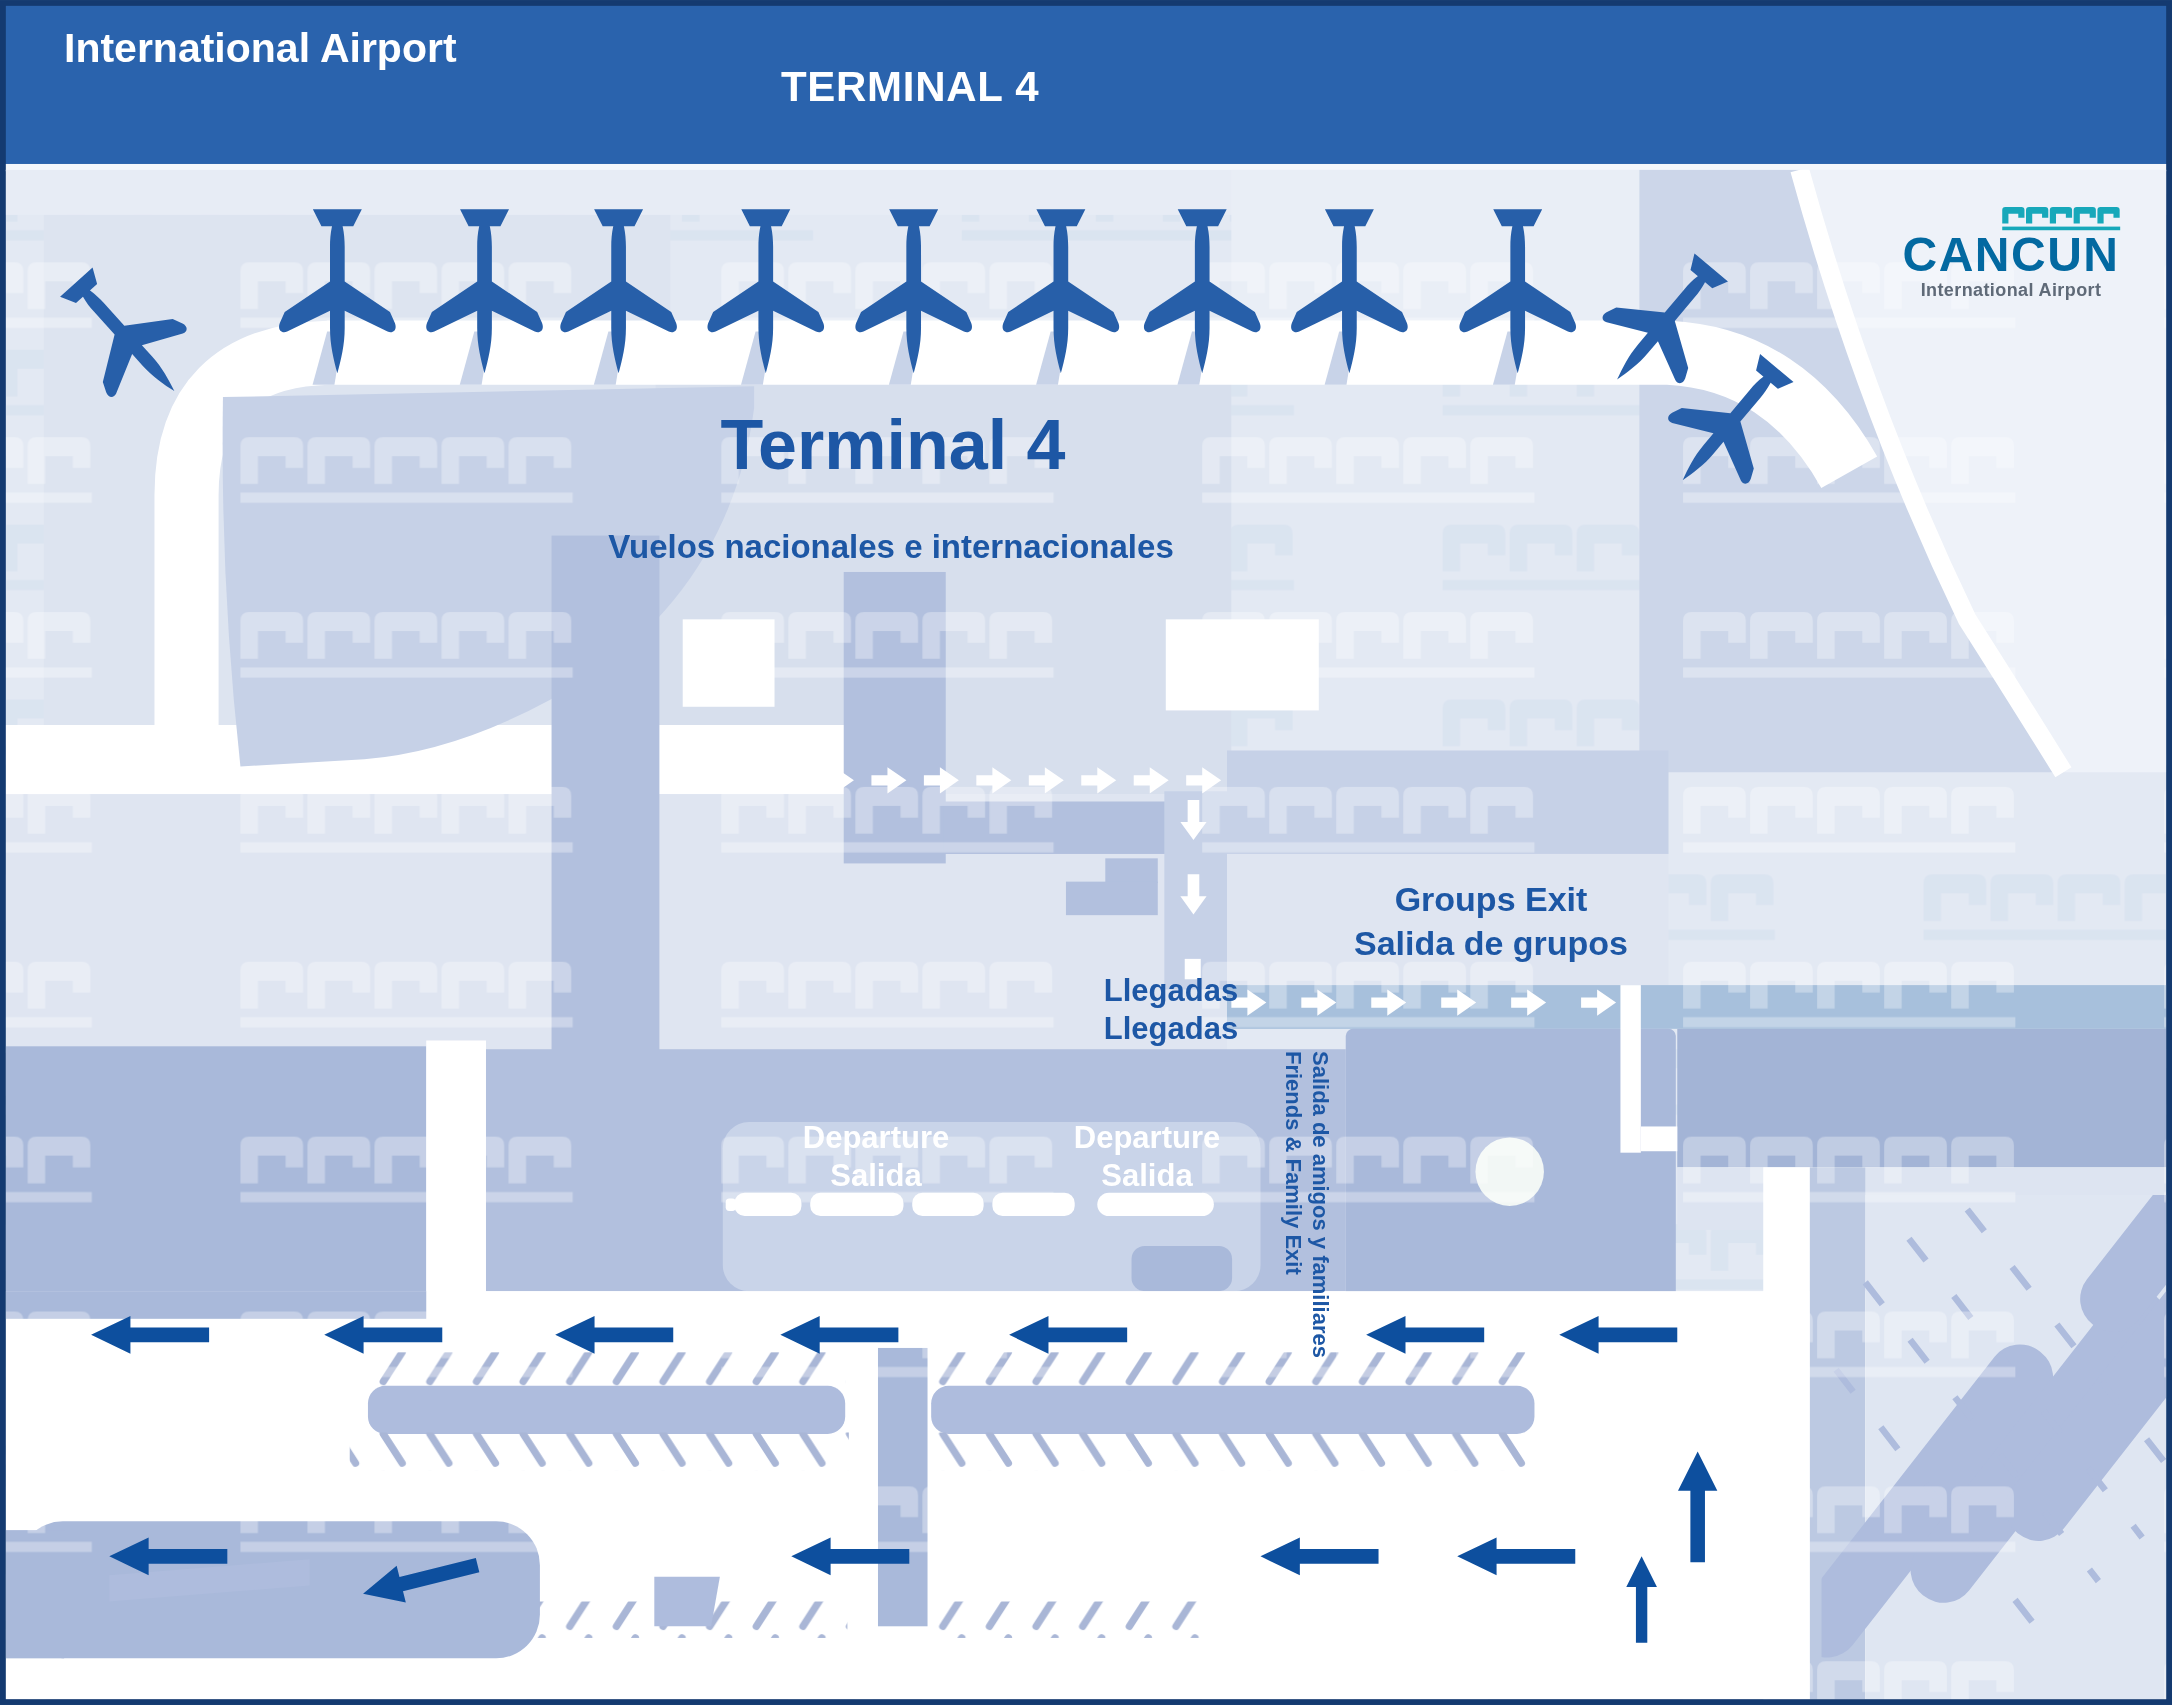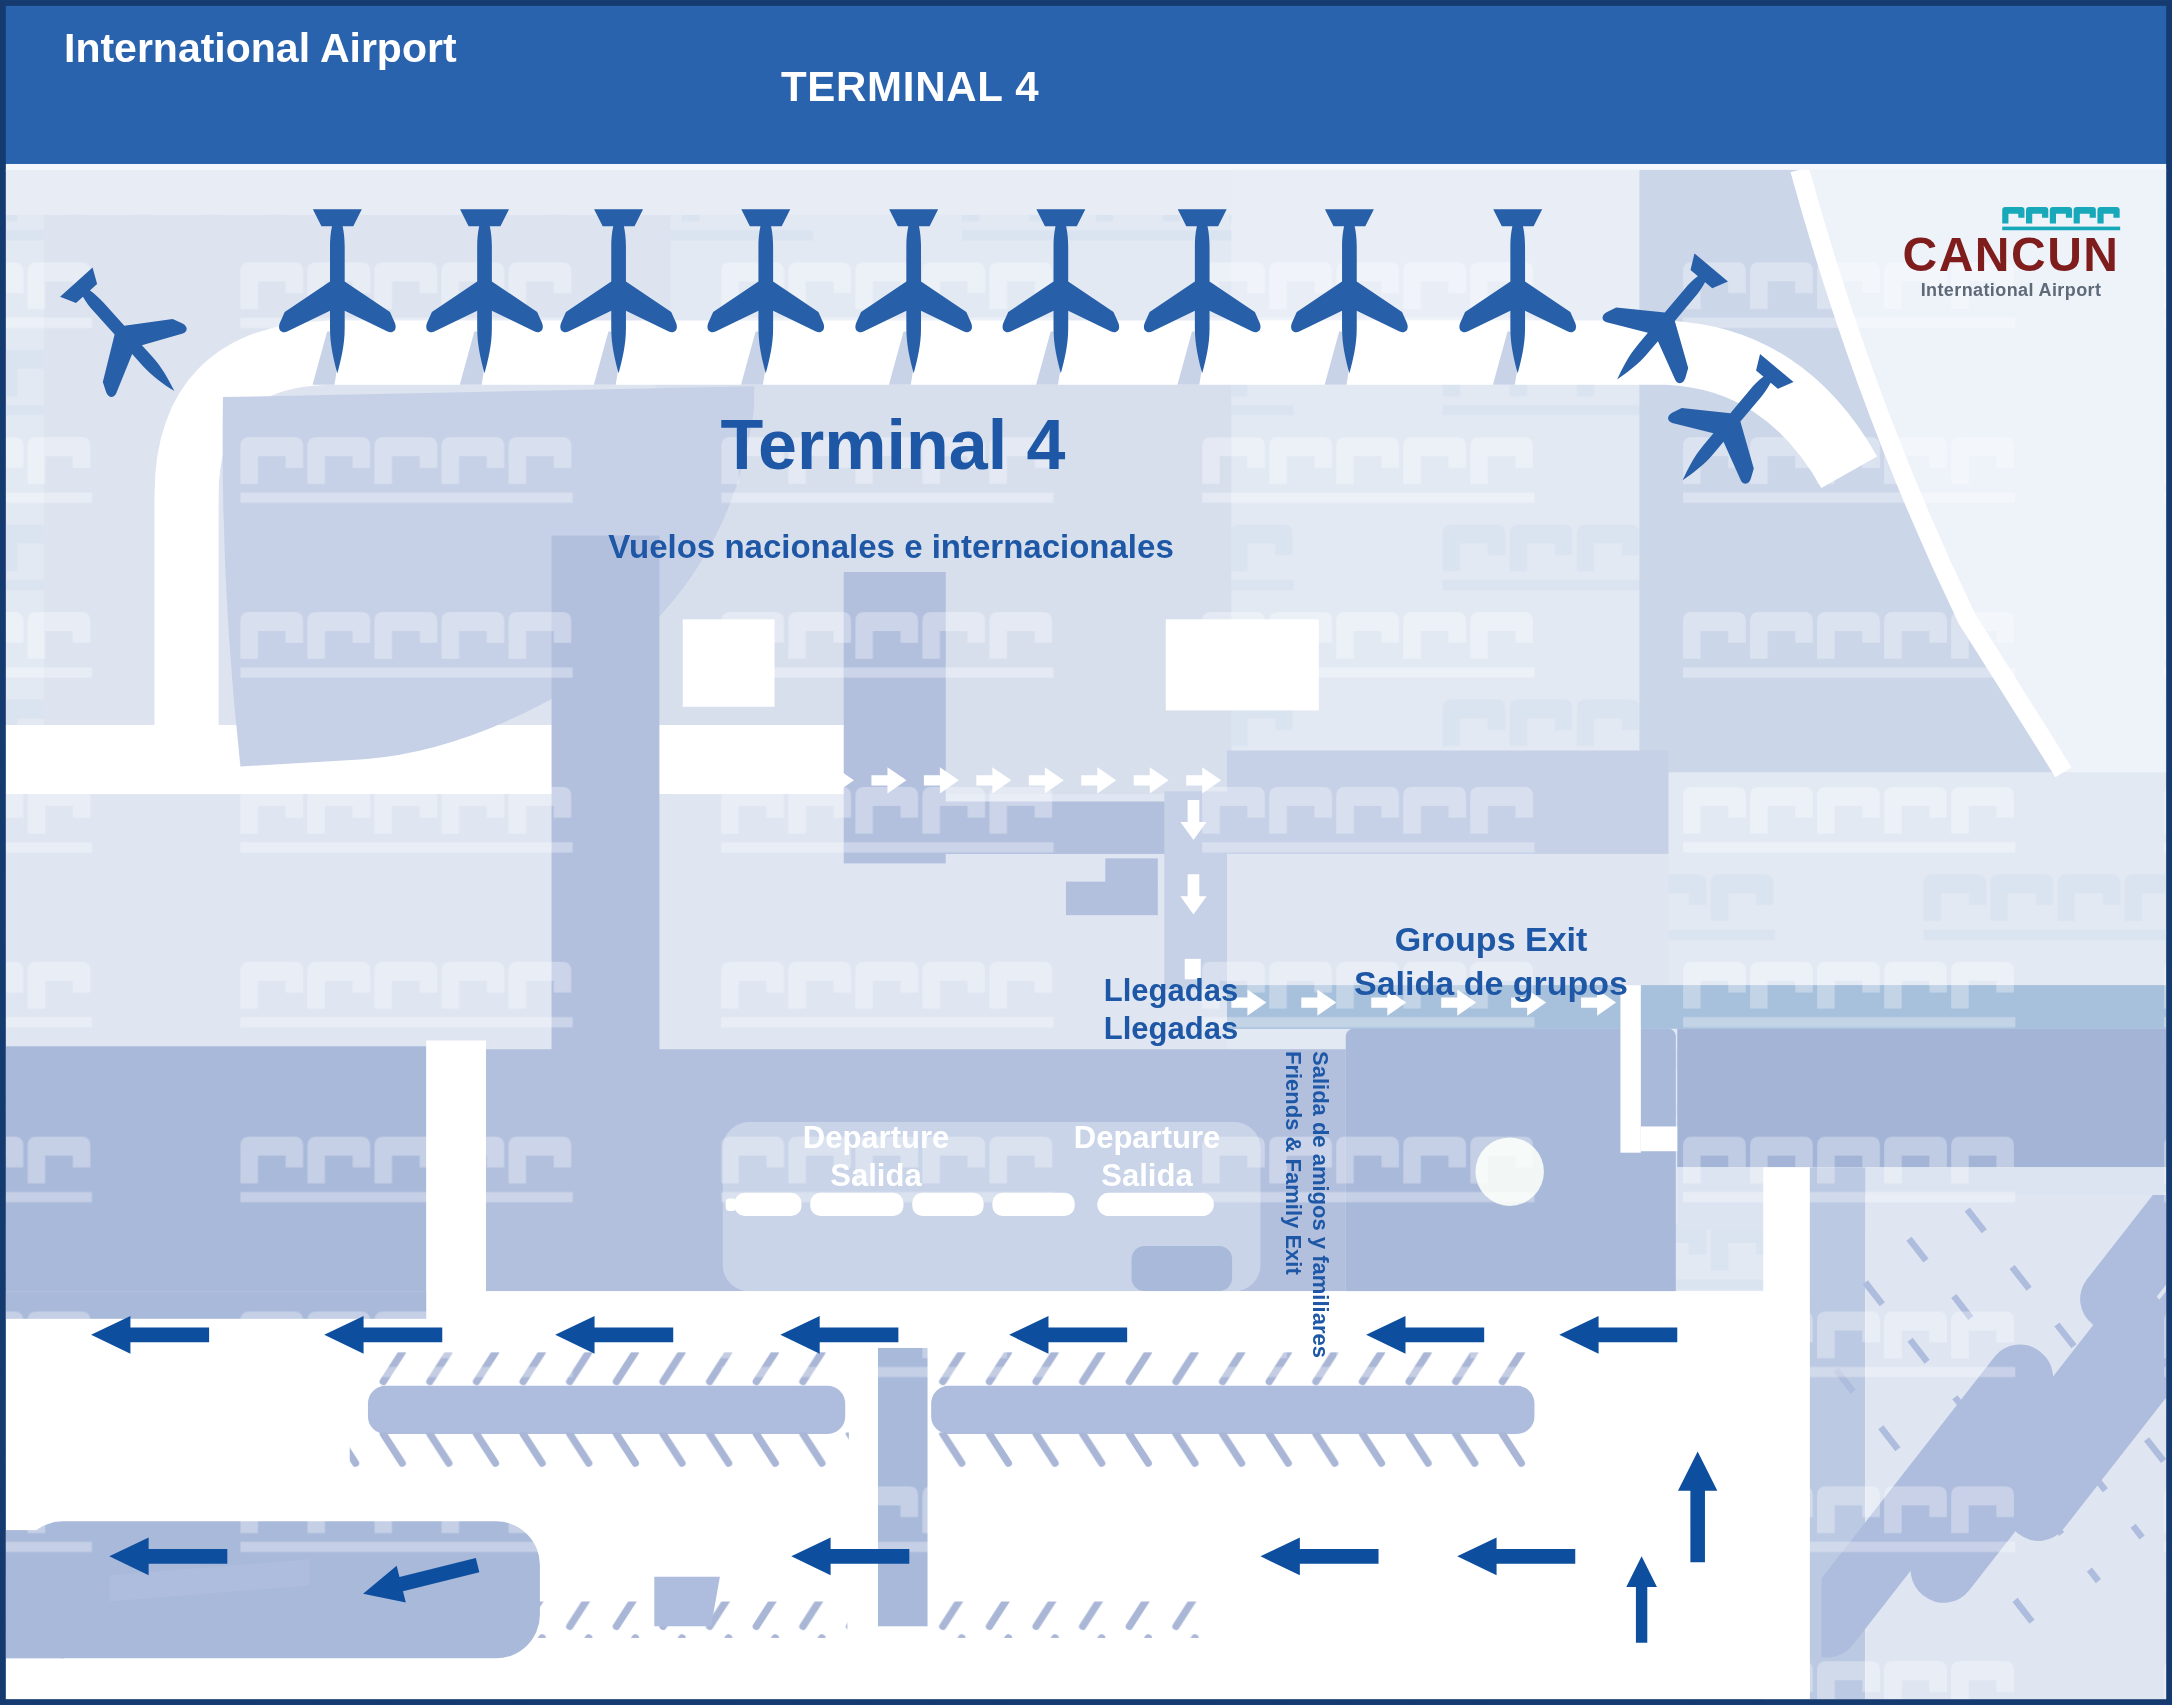--- a/index.html
+++ b/index.html
@@ -9,27 +9,27 @@
   .lbl{position:absolute;z-index:5;font-weight:bold;white-space:nowrap;}
   .blue{color:#1d57a5;}
   .white{color:#ffffff;}
   .center{transform:translateX(-50%);text-align:center;}
   #header-text{left:64px;top:20.4px;font-size:41px;line-height:57px;color:#fff;}
   #header-terminal{left:781px;top:63px;font-size:42px;color:#fff;letter-spacing:0.7px;}
   #terminal-title{left:893px;top:405px;font-size:70px;}
   #terminal-sub-en{left:891px;top:487px;font-size:33px;}
   #terminal-sub-es{left:891px;top:528px;font-size:33px;}
   #arrivals{left:1171px;top:972px;font-size:31px;line-height:38px;}
-  #groups{left:1491px;top:917px;font-size:34px;line-height:44px;}
+  #groups{left:1491px;top:877px;font-size:34px;line-height:44px;}
   .dep{font-size:31px;line-height:38px;}
   #dep1{left:876px;top:1119px;}
   #dep2{left:1147px;top:1119px;}
   #ff-exit{left:1280px;top:1051px;height:343px;writing-mode:vertical-lr;
            font-size:22px;font-weight:bold;line-height:27px;z-index:5;position:absolute;}
-  #logo-name{left:2011px;top:227px;font-size:48px;letter-spacing:1.5px;color:#7f1d1d;text-align:center;}
+  #logo-name{left:2011px;top:227px;font-size:48px;letter-spacing:1.5px;color:#0369a1;text-align:center;}
   #logo-sub{left:2011px;top:280px;font-size:18px;letter-spacing:0.4px;color:#5f6a78;font-weight:bold;}
 </style>
 </head>
 <body>
 
 <div id="stage">
 
 <svg id="mapsvg" width="2172" height="1705" viewBox="0 0 2981 2340">
   <defs>
     <path id="motif" d="M0,64 L0,12 Q0,0 12,0 L74,0 Q86,0 86,12 L86,42 L62,42 L62,26 L24,26 L24,64 Z"></path>

